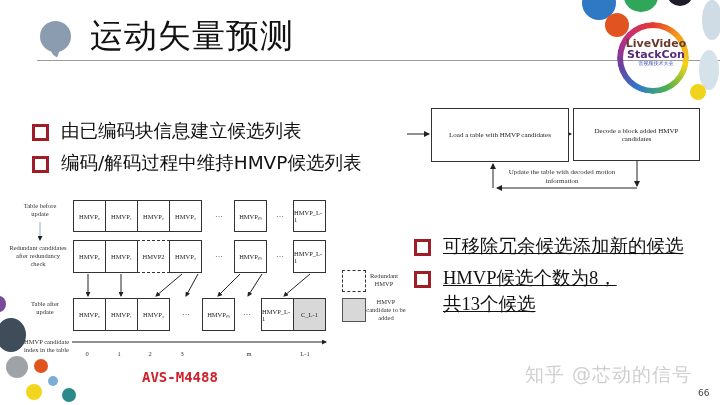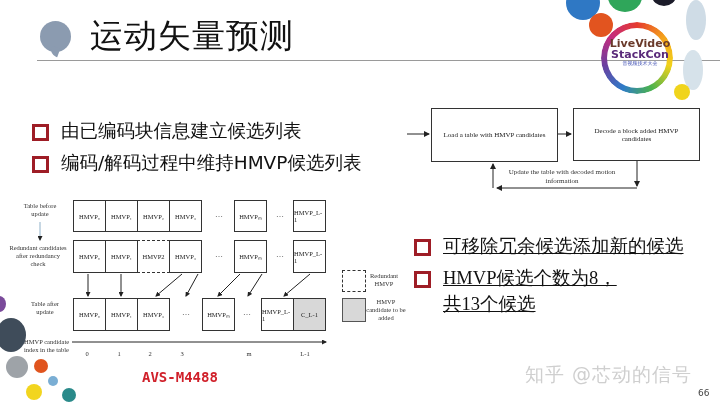--- a/index.html
+++ b/index.html
@@ -22,21 +22,21 @@
   .logo-text{font-family:"DejaVu Sans",sans-serif;font-weight:bold;font-size:11px;line-height:11px;text-align:center;color:#5a2a7a;}
   .circ{position:absolute;border-radius:50%;}
 </style>
 </head>
 <body>
 
 <div class="abs title-dot"></div>
 <div class="abs title">运动矢量预测</div>
 <div class="abs title-rule"></div>
 
-<div class="abs" style="left:580px;top:0;width:120px;height:100px;">
+<div class="abs" style="left:596px;top:0;width:120px;height:100px;">
   <div class="circ" style="left:-14px;top:-14px;width:34px;height:34px;background:#2f78c4;"></div>
   <div class="circ" style="left:28px;top:-18px;width:34px;height:30px;background:#2fa65a;"></div>
   <div class="circ" style="left:72px;top:-14px;width:24px;height:20px;background:#1c1c2a;"></div>
   <div class="circ" style="left:106px;top:0px;width:20px;height:40px;background:#cfdce6;"></div>
   <div class="circ" style="left:9px;top:13px;width:24px;height:24px;background:#e2541f;"></div>
   <div class="circ" style="left:103px;top:50px;width:20px;height:40px;background:#d6e2ea;"></div>
   <div class="circ" style="left:94px;top:84px;width:16px;height:16px;background:#f0d41c;"></div>
   <div class="circ" style="left:21px;top:22px;width:72px;height:72px;border:6px solid transparent;background:conic-gradient(#e53a2f,#f4a21b,#f2d21b,#4bb34d,#2f7bc8,#6b3fa0,#c42c7e,#e53a2f) border-box;-webkit-mask:linear-gradient(#000 0 0) padding-box,linear-gradient(#000 0 0);mask:linear-gradient(#000 0 0) padding-box exclude,linear-gradient(#000 0 0);box-sizing:border-box;"></div>
   <div class="abs" style="left:23px;top:38px;width:74px;">
     <div class="logo-text" style="color:#6a3a2a;">LiveVideo</div>
@@ -62,21 +62,21 @@
       <marker id="ah" markerWidth="6" markerHeight="6" refX="5" refY="3" orient="auto">
           <path d="M0,0 L6,3 L0,6 z" fill="#222"></path>
         </marker>
     </defs>
     <line x1="12" y1="34" x2="34" y2="34" stroke="#222" stroke-width="1" marker-end="url(#ah)"></line>
     <line x1="162" y1="34" x2="176" y2="34" stroke="#222" stroke-width="1" marker-end="url(#ah)"></line>
     <line x1="242" y1="61" x2="242" y2="86" stroke="#222" stroke-width="1" marker-end="url(#ah)"></line>
     <line x1="242" y1="88" x2="102" y2="88" stroke="#222" stroke-width="1" marker-end="url(#ah)"></line>
     <line x1="98" y1="88" x2="98" y2="64" stroke="#222" stroke-width="1" marker-end="url(#ah)"></line>
   </svg>
-  <div class="box" style="left:36px;top:8px;width:127px;height:54px;">
+  <div class="box" style="left:36px;top:8px;width:138px;height:54px;">
     <span>Load a table with HMVP candidates</span>
   </div>
   <div class="box" style="left:178px;top:8px;width:127px;height:53px;">
     <span style="width:100px;">Decode a block added HMVP candidates</span>
   </div>
   <div class="lbl" style="left:112px;top:68px;width:110px;font-size:7px;line-height:9px;">Update the table with decoded motion information</div>
 </div>
 
 <div class="abs" style="left:0;top:190px;width:400px;height:180px;">
 

